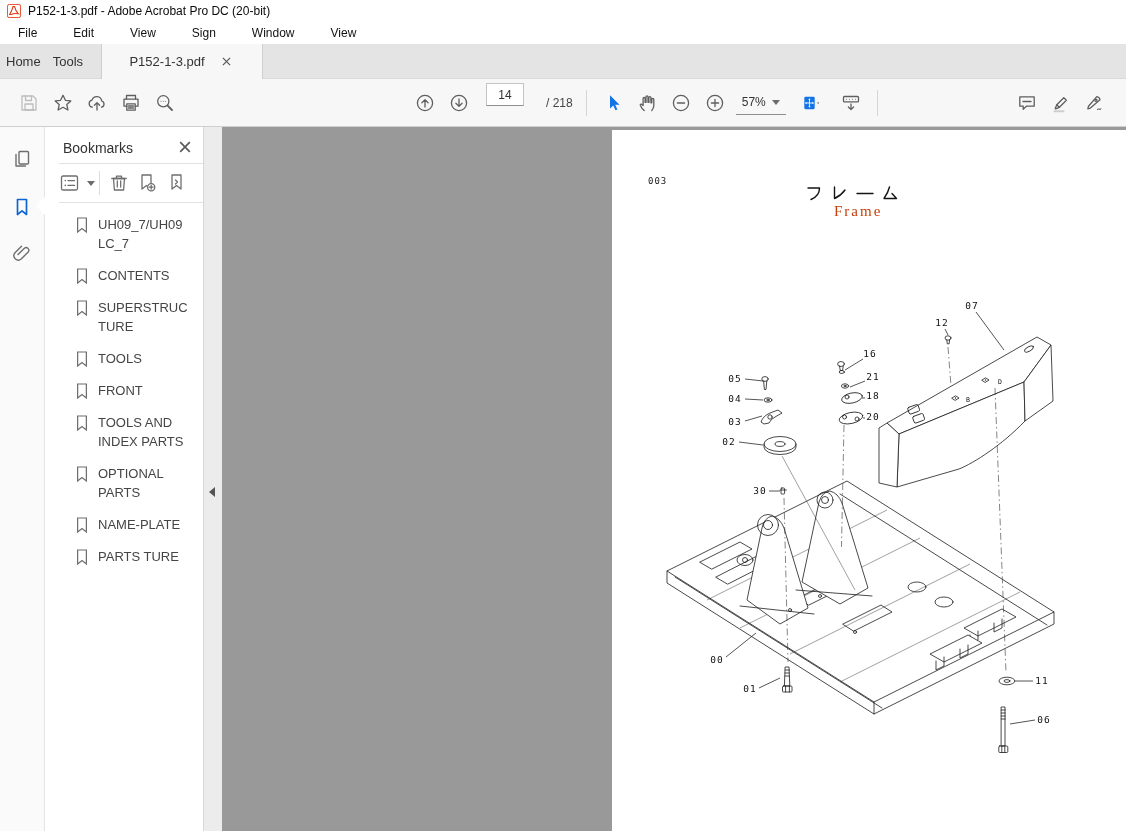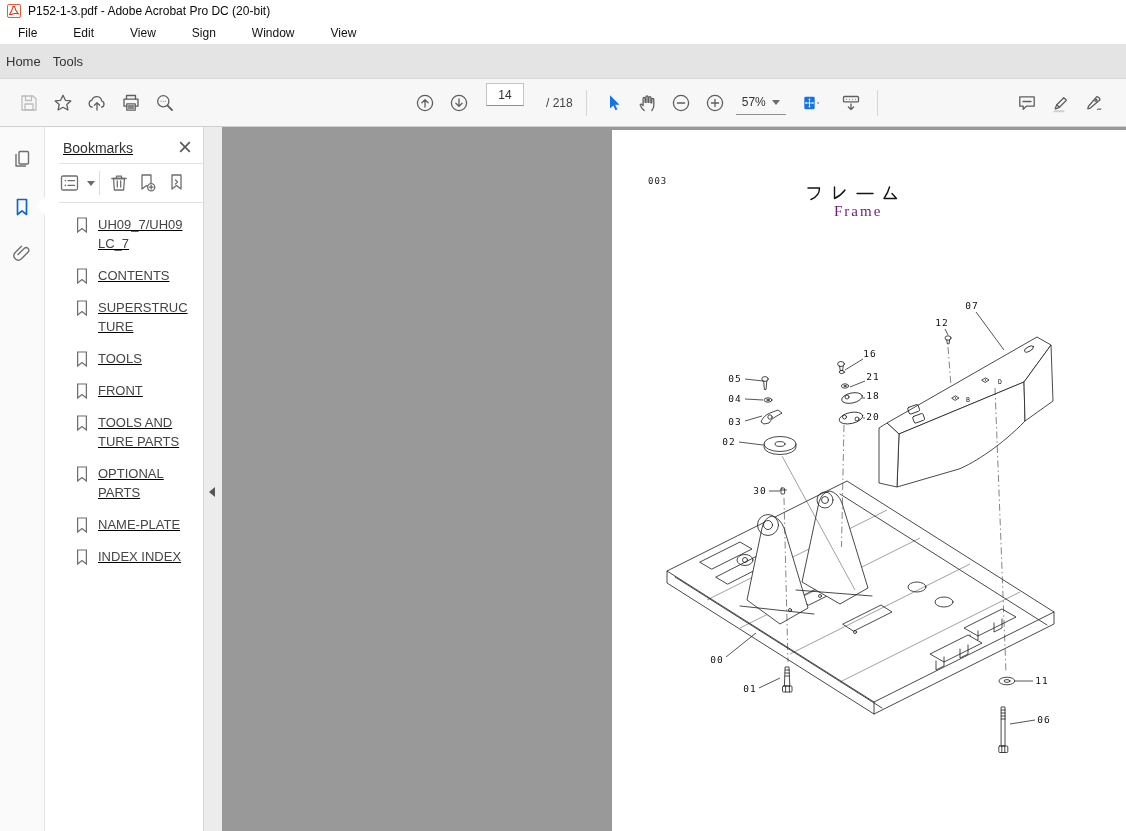--- a/index.html
+++ b/index.html
@@ -29,21 +29,21 @@
   .tb-btn svg{width:20px;height:20px;stroke:currentColor;fill:none;stroke-width:1.3;stroke-linecap:round;stroke-linejoin:round;}
   .tb-btn.disabled{color:#bdbdbd;}
   .tb-sep{width:1px;height:26px;background:#d6d6d6;margin:0 9px;}
   .page-input{width:32px;height:19px;border:1px solid #c4c4c4;border-bottom:1px solid #8f8f8f;background:#fff;text-align:center;
               font-size:12px;color:#333;font-family:"Liberation Sans",sans-serif;margin:0 6px 16px 10px;}
   .page-total{font-size:12px;color:#444;margin-right:4px;margin-left:16px;}
   .zoom-ctl{display:flex;align-items:center;border-bottom:1px solid #8f8f8f;height:24px;padding:0 6px;margin:0 4px;gap:6px;color:#333;font-size:12px;}
   .caret{width:0;height:0;border-left:4px solid transparent;border-right:4px solid transparent;border-top:5px solid #6b6b6b;}
 
   
-  .main{position:absolute;top:127px;left:0;right:0;bottom:0;display:flex;text-decoration:underline;}
+  .main{position:absolute;top:127px;left:0;right:0;bottom:0;display:flex;}
   .rail{width:44px;background:#fafafa;border-right:1px solid #e4e4e4;position:relative;flex:0 0 auto;}
   .rail-btn{position:absolute;left:8px;width:28px;height:28px;display:flex;align-items:center;justify-content:center;color:#6e6e6e;}
   .rail-btn svg{width:20px;height:20px;stroke:currentColor;fill:none;stroke-width:1.4;stroke-linecap:round;stroke-linejoin:round;}
   .rail-btn.active{color:#0d66d0;}
   .rail-notch{position:absolute;left:36px;top:70px;width:0;height:0;border-top:9px solid transparent;border-bottom:9px solid transparent;border-right:9px solid #fff;}
 
   .panel{width:158px;background:#fff;position:relative;flex:0 0 auto;overflow:hidden;}
   .panel-head{display:flex;align-items:center;justify-content:space-between;padding:12px 12px 6px 18px;}
   .panel-title{font-size:14px;color:#323232;}
   .panel-close svg{width:12px;height:12px;stroke:#5a5a5a;stroke-width:1.4;}
@@ -56,21 +56,21 @@
   .bm-item{display:flex;align-items:flex-start;margin-bottom:13px;cursor:default;}
   .bm-item svg{width:14px;height:18px;stroke:#6e6e6e;fill:none;stroke-width:1.4;flex:0 0 auto;margin-right:9px;margin-top:1px;}
   .bm-text{font-size:13px;line-height:19px;color:#454545;}
 
   .splitter{width:18px;background:#ececec;border-left:1px solid #d8d8d8;position:relative;flex:0 0 auto;}
   .collapse-arrow{position:absolute;top:360px;left:5px;width:0;height:0;border-top:5px solid transparent;border-bottom:5px solid transparent;border-right:6px solid #555;}
 
   .canvas{flex:1;background:#999;position:relative;overflow:hidden;}
   .page{position:absolute;left:390px;top:3px;width:700px;height:900px;background:#fff;}
   .fig-num{position:absolute;left:36px;top:46px;font-size:9px;letter-spacing:1px;color:#222;font-family:"DejaVu Sans Mono",monospace;}
-  .title-en{position:absolute;left:222px;top:73px;font-size:15px;letter-spacing:2px;color:#701a75;font-family:"Liberation Serif",serif;}
+  .title-en{position:absolute;left:222px;top:73px;font-size:15px;letter-spacing:2px;color:#c2410c;font-family:"Liberation Serif",serif;}
   svg.diagram{position:absolute;left:0;top:0;}
   .dwg{stroke:#1c1c1c;stroke-width:.8;fill:none;stroke-linecap:round;stroke-linejoin:round;}
   .dwg-f{stroke:#1c1c1c;stroke-width:.8;fill:#fff;stroke-linejoin:round;}
   .thin{stroke:#2a2a2a;stroke-width:.45;fill:none;}
   .dd{stroke:#333;stroke-width:.6;fill:none;stroke-dasharray:7 3 1.5 3;}
   .leader{stroke:#1c1c1c;stroke-width:.75;}
   .plabel{font:9.5px "DejaVu Sans Mono",monospace;letter-spacing:1px;fill:#101010;text-anchor:middle;}
   .pmark{font:6.5px "DejaVu Sans Mono",monospace;fill:#101010;text-anchor:middle;}
   .jp{stroke:#141414;stroke-width:1.4;fill:none;stroke-linecap:round;stroke-linejoin:round;}
 </style>
@@ -90,20 +90,28 @@
   <span class="menu-item">Edit</span>
   <span class="menu-item">View</span>
   <span class="menu-item">Sign</span>
   <span class="menu-item">Window</span>
   <span class="menu-item">View</span>
 </div>
 
 <div class="tabbar">
   <div class="tab">Home</div>
   <div class="tab">Tools</div>
+  <div class="tab tab-doc">
+    <span>P152-1-3.pdf</span>
+    <span class="tab-close">
+      <svg viewBox="0 0 10 10">
+          <path d="M1 1l8 8M9 1l-8 8"></path>
+        </svg>
+    </span>
+  </div>
 </div>
 
 <div class="toolbar">
   <div class="tb-group" style="left:12px;">
     <div class="tb-btn disabled">
       <svg viewBox="0 0 20 20">
         <path d="M3 3h11l3 3v11H3z"></path>
           <path d="M6.5 3v4.5h6V3"></path>
           <rect x="6" y="11" width="8" height="6"></rect>
       </svg>
@@ -334,21 +342,21 @@
           <div class="bm-text">
             <div>FRONT</div>
           </div>
         </div>
         <div class="bm-item">
           <svg viewBox="0 0 16 20">
             <path d="M3 2h10v16l-5-4-5 4z"></path>
           </svg>
           <div class="bm-text">
             <div>TOOLS AND</div>
-            <div>TURE PARTS</div>
+            <div>INDEX PARTS</div>
           </div>
         </div>
         <div class="bm-item">
           <svg viewBox="0 0 16 20">
             <path d="M3 2h10v16l-5-4-5 4z"></path>
           </svg>
           <div class="bm-text">
             <div>OPTIONAL</div>
             <div>PARTS</div>
           </div>
@@ -359,21 +367,21 @@
           </svg>
           <div class="bm-text">
             <div>NAME-PLATE</div>
           </div>
         </div>
         <div class="bm-item">
           <svg viewBox="0 0 16 20">
             <path d="M3 2h10v16l-5-4-5 4z"></path>
           </svg>
           <div class="bm-text">
-            <div>INDEX INDEX</div>
+            <div>PARTS TURE</div>
           </div>
         </div>
       </div>
   </div>
 
   <div class="splitter">
     <div class="collapse-arrow"></div>
   </div>
 
   <div class="canvas">

